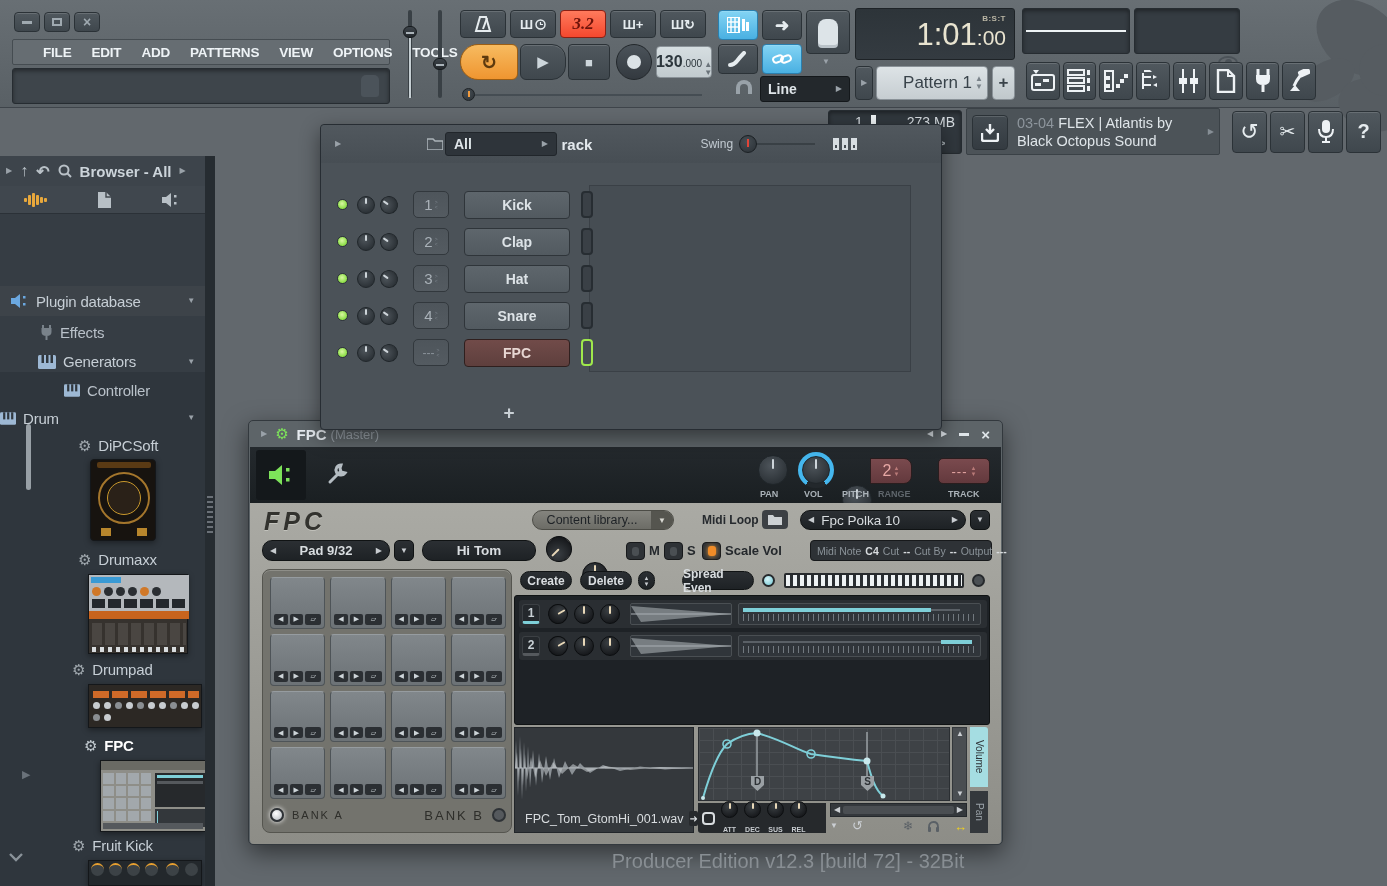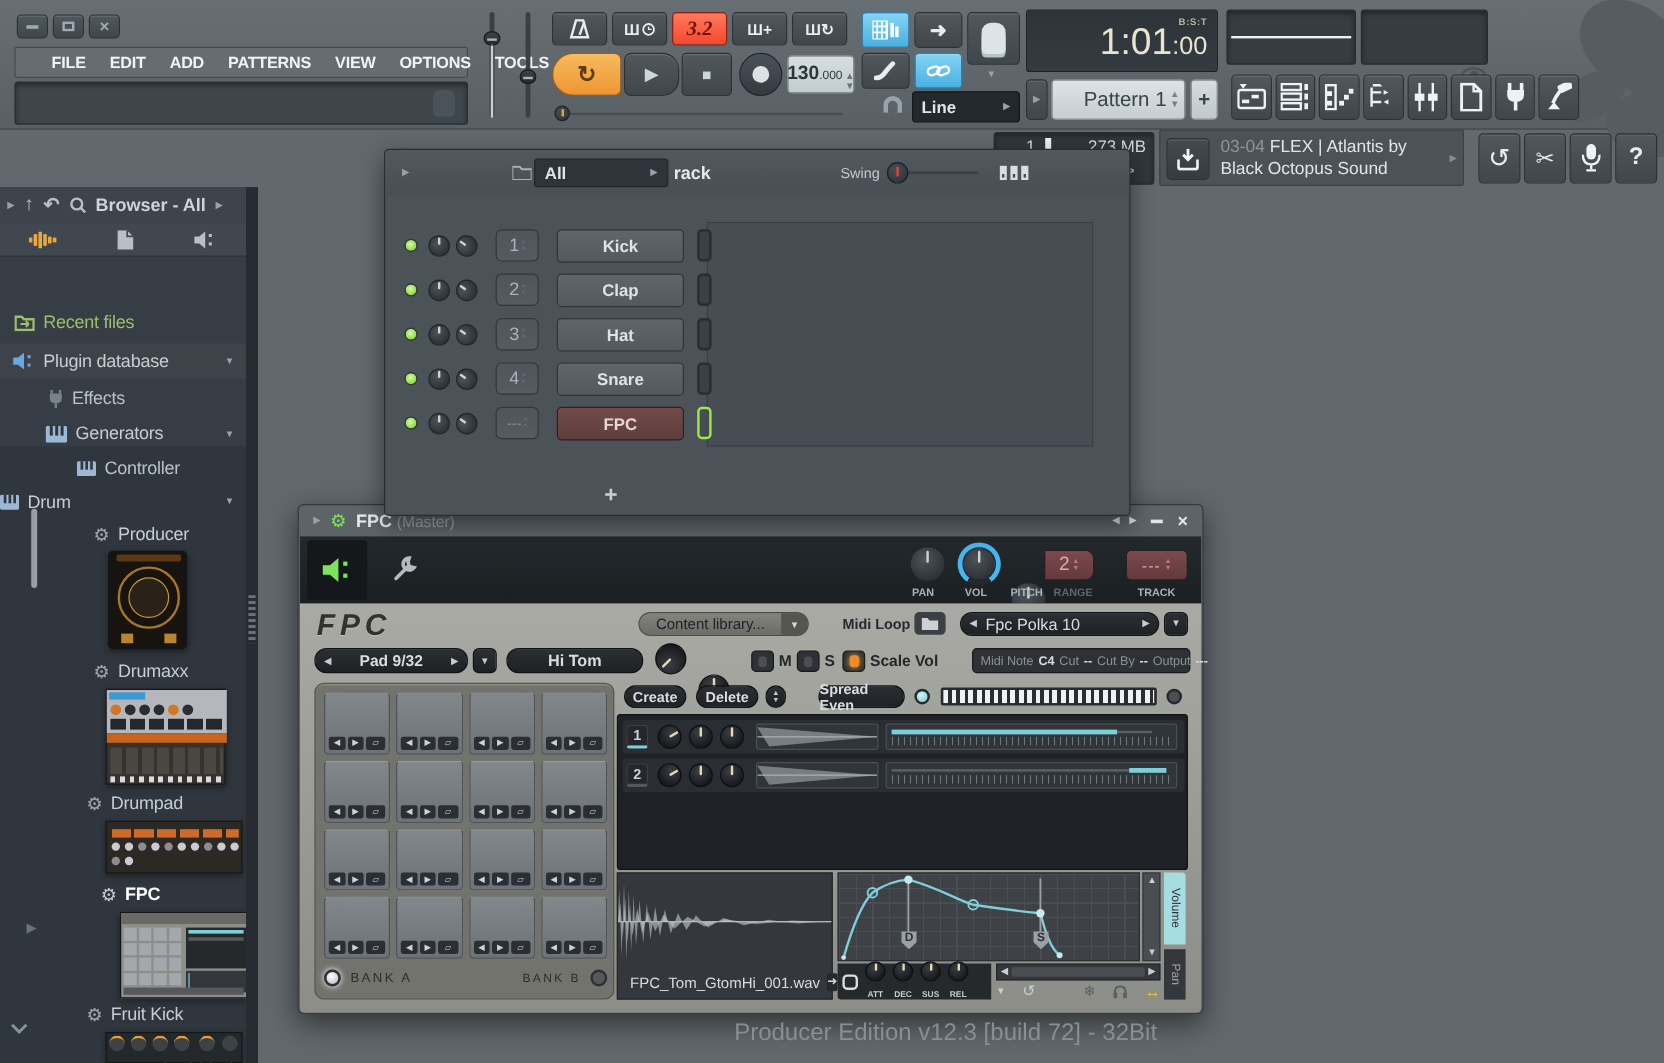--- a/index.html
+++ b/index.html
@@ -376,27 +376,20 @@
       <svg width="20" height="16" viewBox="0 0 20 16">
           <path d="M1 5 H5 L10 1 V15 L5 11 H1 Z" fill="#b8c0c6"></path>
           <rect x="13" y="3" width="2.5" height="2.5" fill="#b8c0c6"></rect>
           <rect x="13" y="10" width="2.5" height="2.5" fill="#b8c0c6"></rect>
         </svg>
     </div>
 
     <div class="abs" style="left:0;top:58px;width:205px;height:672px;background:#363d44;">
       <div class="abs" style="left:0;top:158px;width:205px;height:514px;background:#2f363d;"></div>
 
-      <div class="browser-row" style="top:39px;height:30px;padding-left:12px;">
-        <svg width="17" height="15" viewBox="0 0 17 15">
-            <path d="M1 3 h5 l2 2 h8 v9 h-15 z" fill="none" stroke="#9cbf6d" stroke-width="2"></path>
-            <path d="M5 9 h7 M12 9 l-2.5 -2.5 M12 9 l-2.5 2.5" stroke="#9cbf6d" stroke-width="1.6" fill="none"></path>
-          </svg>
-        <span style="color:#9cbf6d;">Recent files</span>
-      </div>
       <div class="browser-row" style="top:72px;height:30px;padding-left:10px;background:#3d4349;">
         <svg width="19" height="16" viewBox="0 0 19 16">
             <path d="M1 5 H5 L10 1 V15 L5 11 H1 Z" fill="#6ba8e0"></path>
             <rect x="13" y="3" width="2.5" height="2.5" fill="#6ba8e0"></rect>
             <rect x="13" y="10" width="2.5" height="2.5" fill="#6ba8e0"></rect>
           </svg>
         <span style="color:#c6ced5;">Plugin database</span>
         <span class="tinytri" style="position:absolute;right:10px;">▼</span>
       </div>
       <div class="browser-row" style="top:104px;height:29px;padding-left:40px;">
@@ -432,21 +425,21 @@
             <rect x="3.5" y="0" width="2.5" height="8" fill="#2f363d"></rect>
             <rect x="8" y="0" width="2.5" height="8" fill="#2f363d"></rect>
             <rect x="12.5" y="0" width="2.5" height="8" fill="#2f363d"></rect>
           </svg>
         <span style="color:#c6ced5;">Drum</span>
         <span class="tinytri" style="position:absolute;right:10px;">▼</span>
       </div>
 
       <div class="browser-row" style="top:218px;height:27px;padding-left:78px;">
         <span class="gear">⚙</span>
-        <span style="color:#c6ced5;">Producer</span>
+        <span style="color:#c6ced5;">DiPCSoft</span>
       </div>
       <div class="thumb" style="left:90px;top:245px;width:66px;height:82px;background:#17130f;border-radius:4px;">
         <div class="abs" style="left:7px;top:12px;width:52px;height:52px;border-radius:50%;border:2px solid #a4762c;"></div>
         <div class="abs" style="left:16px;top:21px;width:34px;height:34px;border-radius:50%;background:#2a2118;border:1px solid #c8982c;"></div>
         <div class="abs" style="left:6px;top:2px;width:54px;height:6px;background:#5a3a14;border-radius:2px;"></div>
         <div class="abs" style="left:10px;top:68px;width:10px;height:8px;background:#b8862c;"></div>
         <div class="abs" style="left:46px;top:68px;width:10px;height:8px;background:#b8862c;"></div>
       </div>
 
       <div class="browser-row" style="top:332px;height:27px;padding-left:78px;">
@@ -765,21 +758,21 @@
                 <span class="padbtn" style="flex:1;">◀</span>
                 <span class="padbtn" style="flex:1;">▶</span>
                 <span class="padbtn" style="flex:1.2;">▱</span>
               </div>
             </div>
         </div>
         <div class="abs" style="left:7px;bottom:6px;width:236px;height:22px;display:flex;align-items:center;">
           <span class="led" style="width:14px;height:14px;background:radial-gradient(circle at 40% 35%,#ffffff,#c8ccd0 70%);border:2px solid #2e3236;box-shadow:0 0 5px #fff;"></span>
           <span style="margin-left:8px;font-size:11px;letter-spacing:2px;color:#2e2e2a;">BANK A</span>
           <span style="flex:1;"></span>
-          <span style="margin-right:8px;font-size:10px;letter-spacing:2px;color:#2e2e2a;text-align:center;">BANK B</span>
+          <span style="margin-right:8px;font-size:13px;letter-spacing:2px;color:#2e2e2a;text-align:center;">BANK B</span>
           <span class="led" style="width:14px;height:14px;background:#55595d;border:2px solid #2e3236;"></span>
         </div>
       </div>
 
       <div class="abs" style="left:264px;top:66px;width:476px;height:264px;">
 
         <div class="fpc-pill abs" style="left:6px;top:2px;width:52px;height:19px;justify-content:center;">
             <span style="font-size:12px;font-weight:bold;">Create</span>
           </div>
         <div class="fpc-pill abs" style="left:66px;top:2px;width:52px;height:19px;justify-content:center;">

